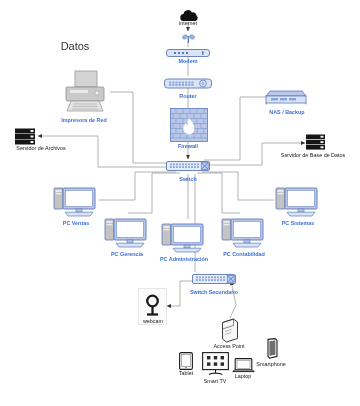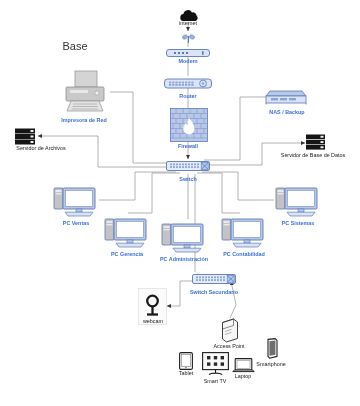--- a/index.html
+++ b/index.html
@@ -52,21 +52,21 @@
     <path class="ln" d="M197,173 L222,173 L222,213 L240,213"></path>
     <path class="ln" d="M202,172 L238,172 L238,200 L274,200"></path>
 
     <path class="ln" d="M195,174 L195,272"></path>
 
     <path class="ln" d="M196,281 L180,281 L180,306 L167,306" marker-end="url(#ar)"></path>
 
     <path class="ln" d="M230,318 L236,305 L231,281" marker-end="url(#ar)"></path>
   </svg>
 
-  <div class="lbl lbl-title" style="left:75px;top:41px;">Base</div>
+  <div class="lbl lbl-title" style="left:75px;top:41px;">Datos</div>
 
   <div class="node" style="left:178px;top:8px;">
     <svg width="22" height="13" viewBox="0 0 22 13">
       <path d="M5,12 a3.5,3.5 0 0,1 0.4,-6.9 a4.6,4.6 0 0,1 8.6,-1.6 a3.6,3.6 0 0,1 4.6,3.3 a3,3 0 0,1 -1.2,5.2 z" fill="#111111"></path>
     </svg>
   </div>
   <div class="lbl lbl-black" style="left:188px;top:21px;">internet</div>
 
   <div class="node" style="left:182px;top:30px;">
     <svg width="13" height="10" viewBox="0 0 13 10">

